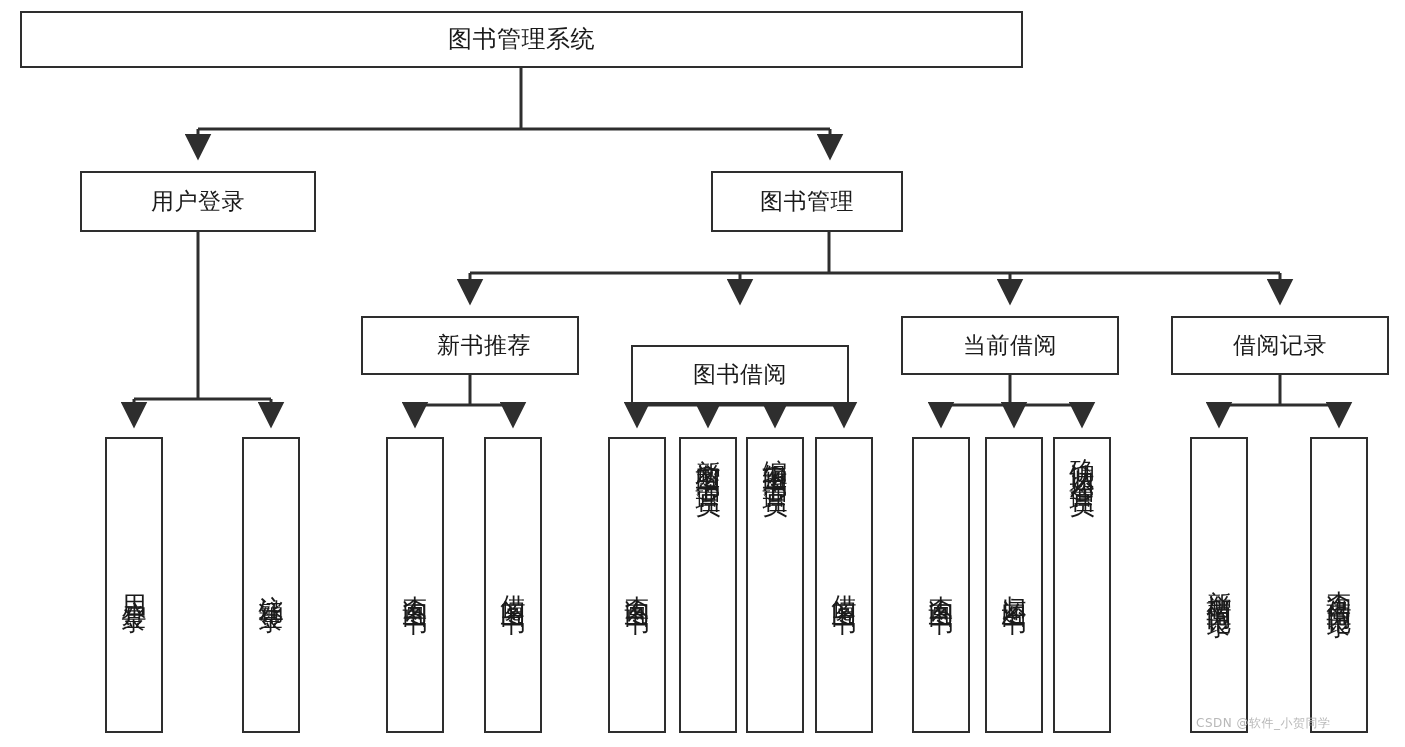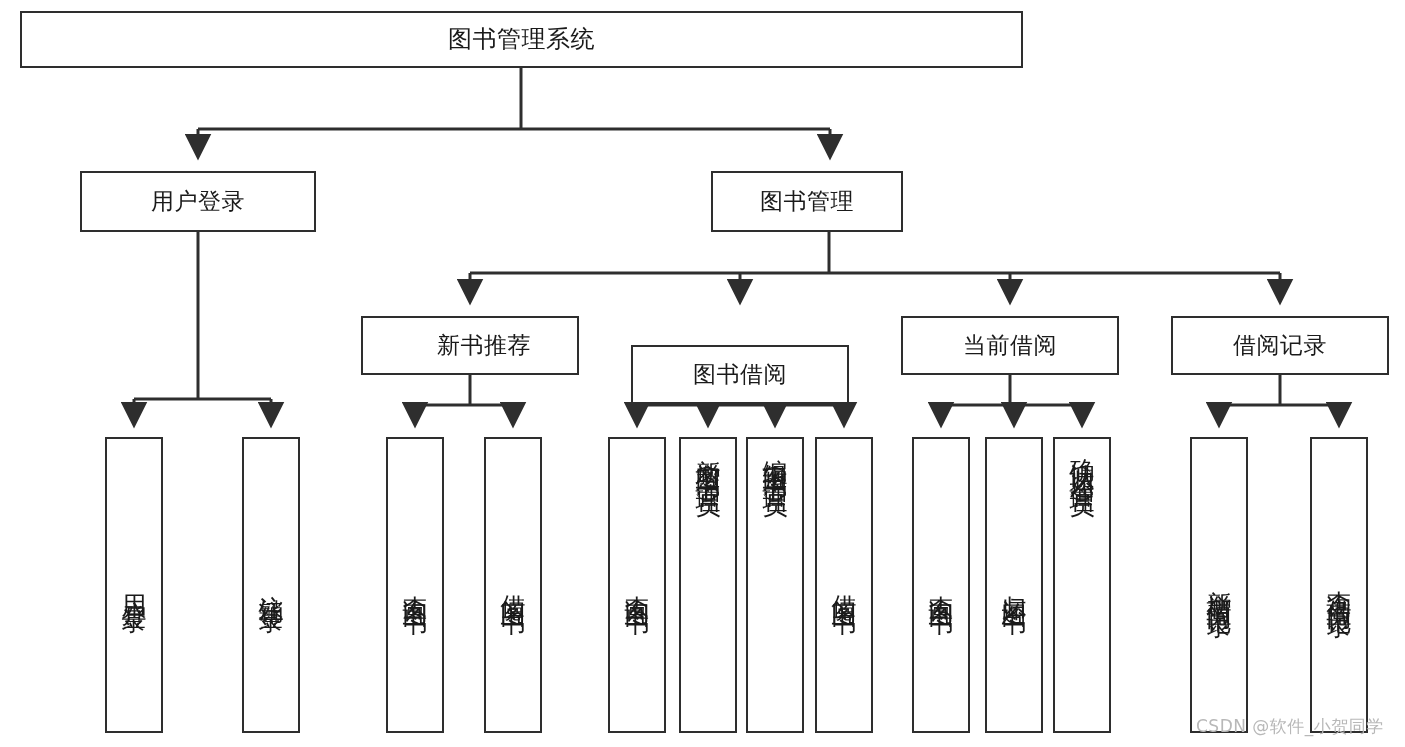--- a/index.html
+++ b/index.html
@@ -61,21 +61,21 @@
     font-size: 25px;
     line-height: 1;
     letter-spacing: 5px;
     margin: 0 auto;
   }
   .node.vert.mid .label {
     align-self: center;
   }
   .watermark {
     position: absolute;
-    font-size: 17px;
+    font-size: 12px;
     color: #b8b8b8;
     white-space: nowrap;
     letter-spacing: 0.5px;
   }
 </style>
 </head>
 <body>
 
 <div id="diagram">
 

